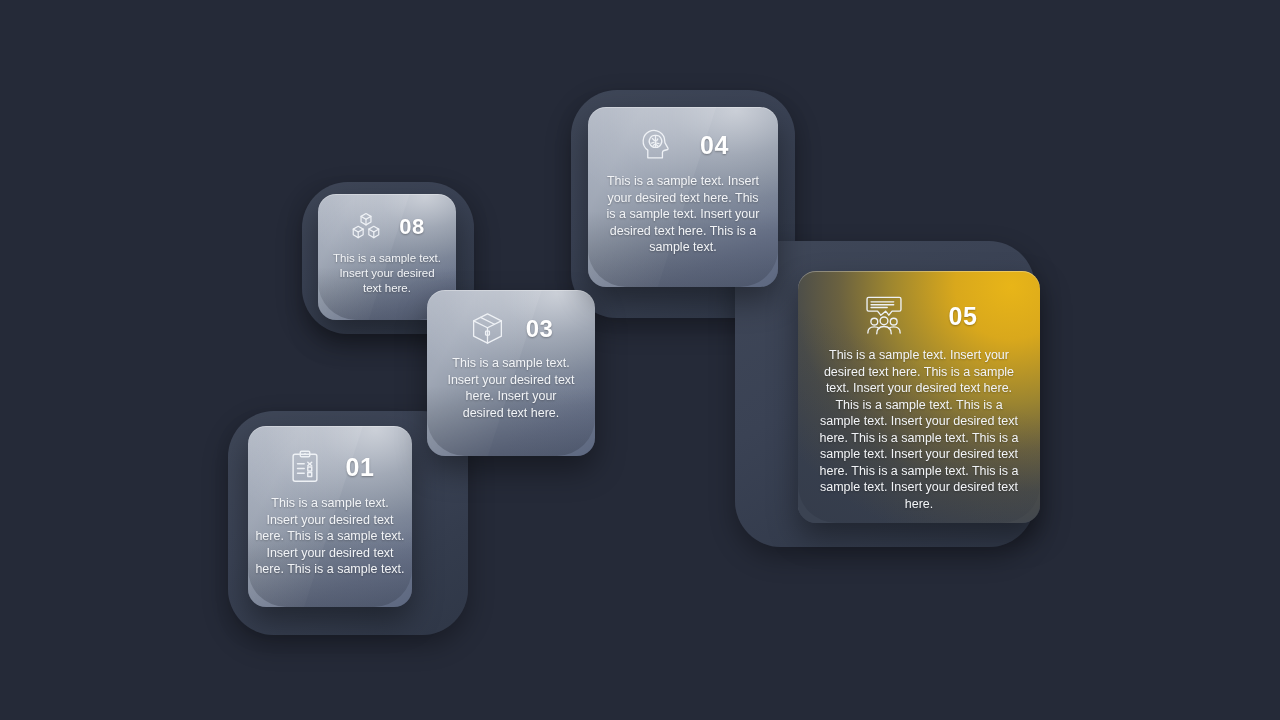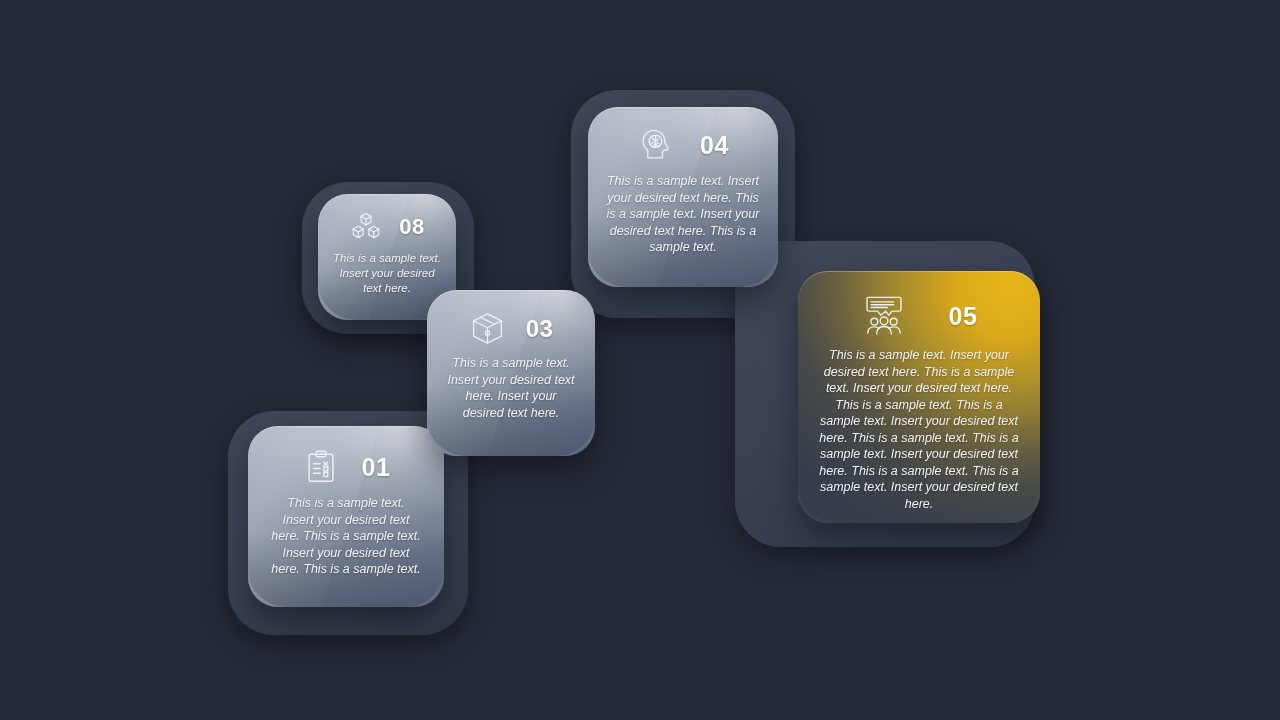--- a/index.html
+++ b/index.html
@@ -27,21 +27,21 @@
   .frame {
     position: absolute;
     border-radius: 46px;
     background: linear-gradient(150deg, #3f4758 0%, #3a4254 42%, #343c4d 70%, #2f3747 100%);
     box-shadow: 0 10px 26px rgba(0,0,0,0.32);
   }
 
   
   .card {
     position: absolute;
-    border-radius: 30px;
+    border-radius: 18px;
     overflow: hidden;
     padding: 0;
     box-shadow: 0 14px 30px rgba(0,0,0,0.38),
                 inset 0 1px 0 rgba(255,255,255,0.30);
     display: flex;
     flex-direction: column;
     align-items: flex-end;
   }
 
   .card.glass {
@@ -118,28 +118,27 @@
     letter-spacing: 0.5px;
     text-shadow: 0 1px 2px rgba(0,0,0,0.30);
     line-height: 1;
   }
 
   .body-text {
     color: #f2f4f7;
     text-align: center;
     line-height: 1.32;
     text-shadow: 0 1px 2px rgba(0,0,0,0.28);
-    font-style: italic;
   }
 
   
 
   
   #frame-01 { left: 228px;  top: 411px; width: 240px; height: 224px; }
-  #card-01  { left: 248px;  top: 426px; width: 196px; height: 181px; }
+  #card-01  { left: 248px;  top: 426px; width: 164px; height: 181px; }
   #card-01 .head-row { margin-top: 22px; gap: 22px; }
   #card-01 .num { font-size: 25px; }
   #card-01 .body-text { font-size: 12.5px; width: 152px; margin-top: 9px; }
 
   
   #frame-02 { left: 302px;  top: 182px; width: 172px; height: 152px; }
   #card-02  { left: 318px;  top: 194px; width: 138px; height: 126px; }
   #card-02 .head-row { margin-top: 16px; gap: 16px; }
   #card-02 .num { font-size: 22px; }
   #card-02 .body-text { font-size: 11.5px; width: 114px; margin-top: 7px; }

